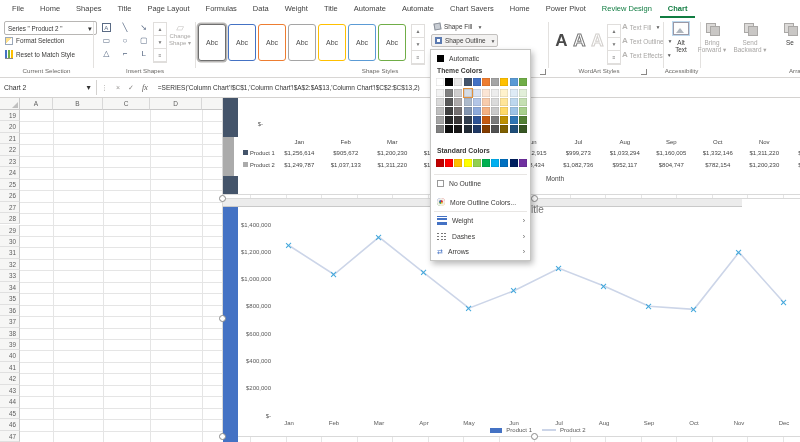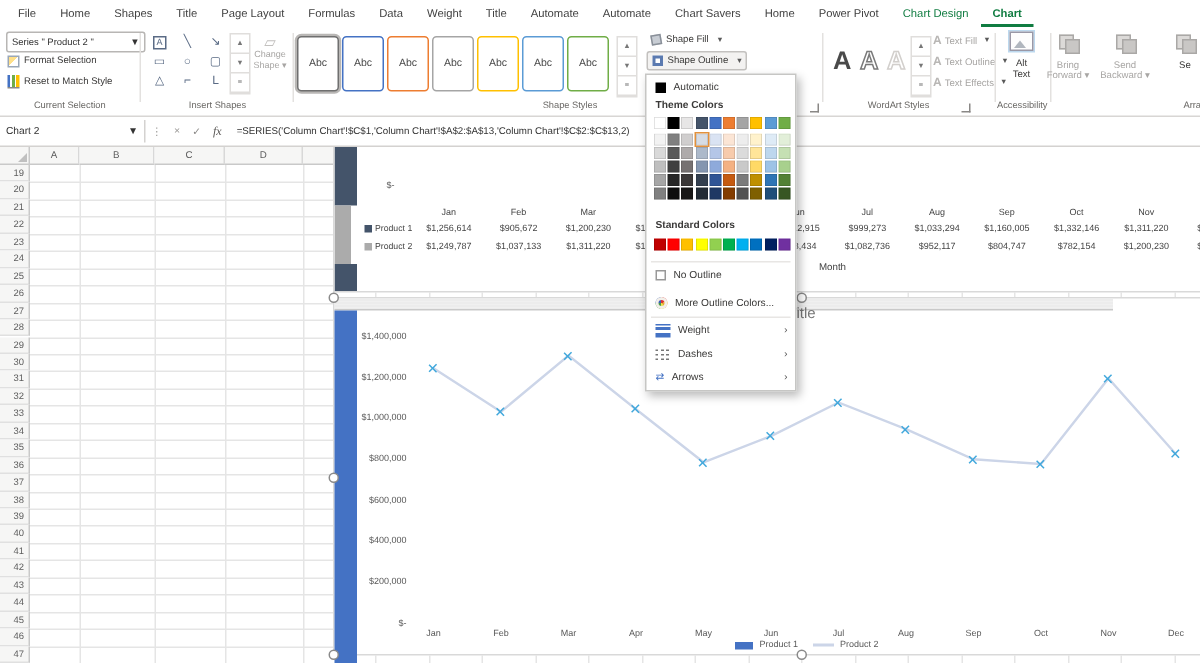--- a/index.html
+++ b/index.html
@@ -109,21 +109,21 @@
     <div class="mtab">Page Layout</div>
     <div class="mtab">Formulas</div>
     <div class="mtab">Data</div>
     <div class="mtab">Weight</div>
     <div class="mtab">Title</div>
     <div class="mtab">Automate</div>
     <div class="mtab">Automate</div>
     <div class="mtab">Chart Savers</div>
     <div class="mtab">Home</div>
     <div class="mtab">Power Pivot</div>
-    <div class="mtab ctx">Chart Design</div>
+    <div class="mtab ctx">Review Design</div>
     <div class="mtab act">Chart</div>
   </div>
 
 <div id="ribbon">
 
   <div id="series-select">
     <span>Series " Product 2 "</span>
     <span class="chev">▼</span>
   </div>
   <div class="small-row" style="left:5px;top:17px">

